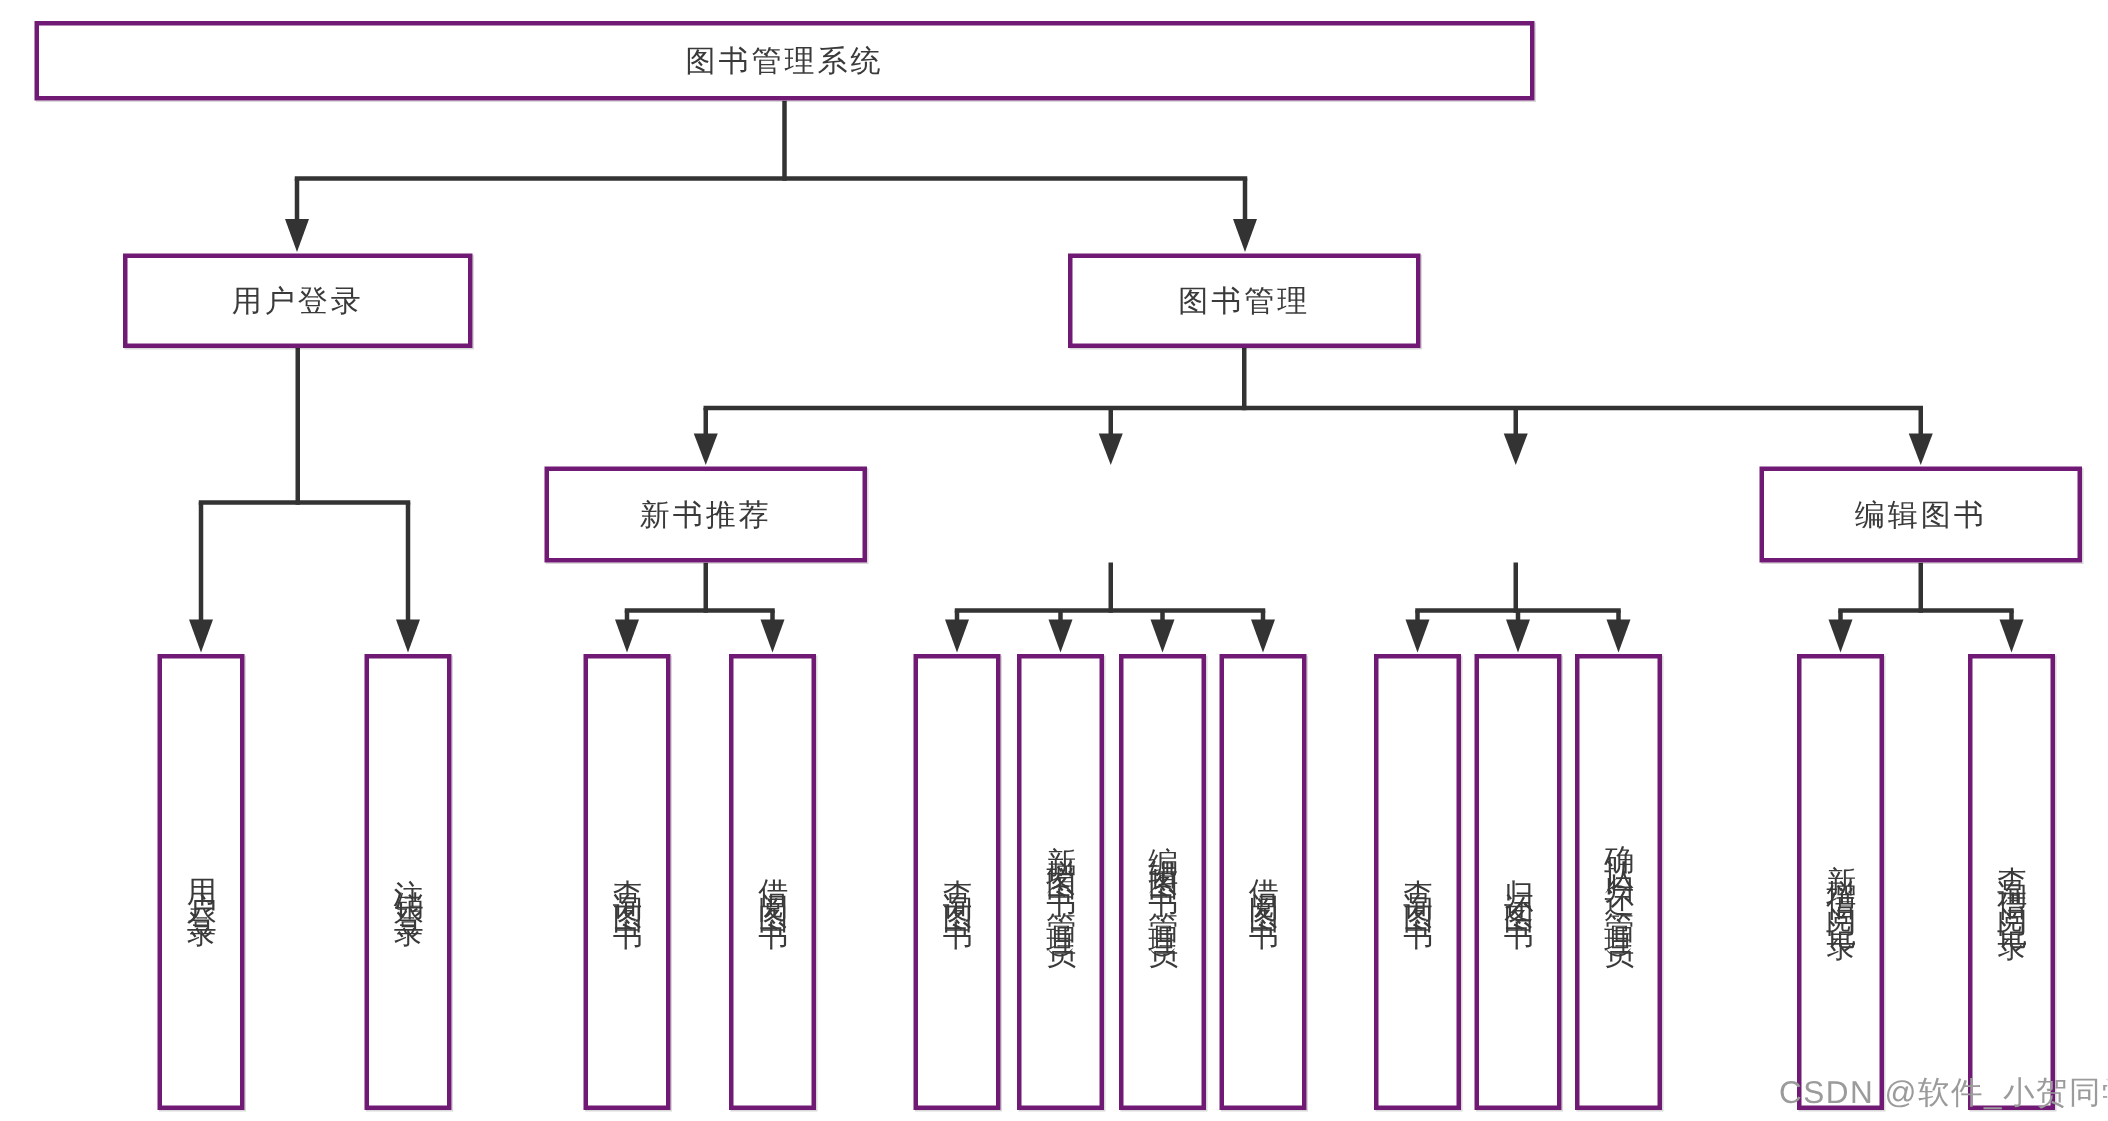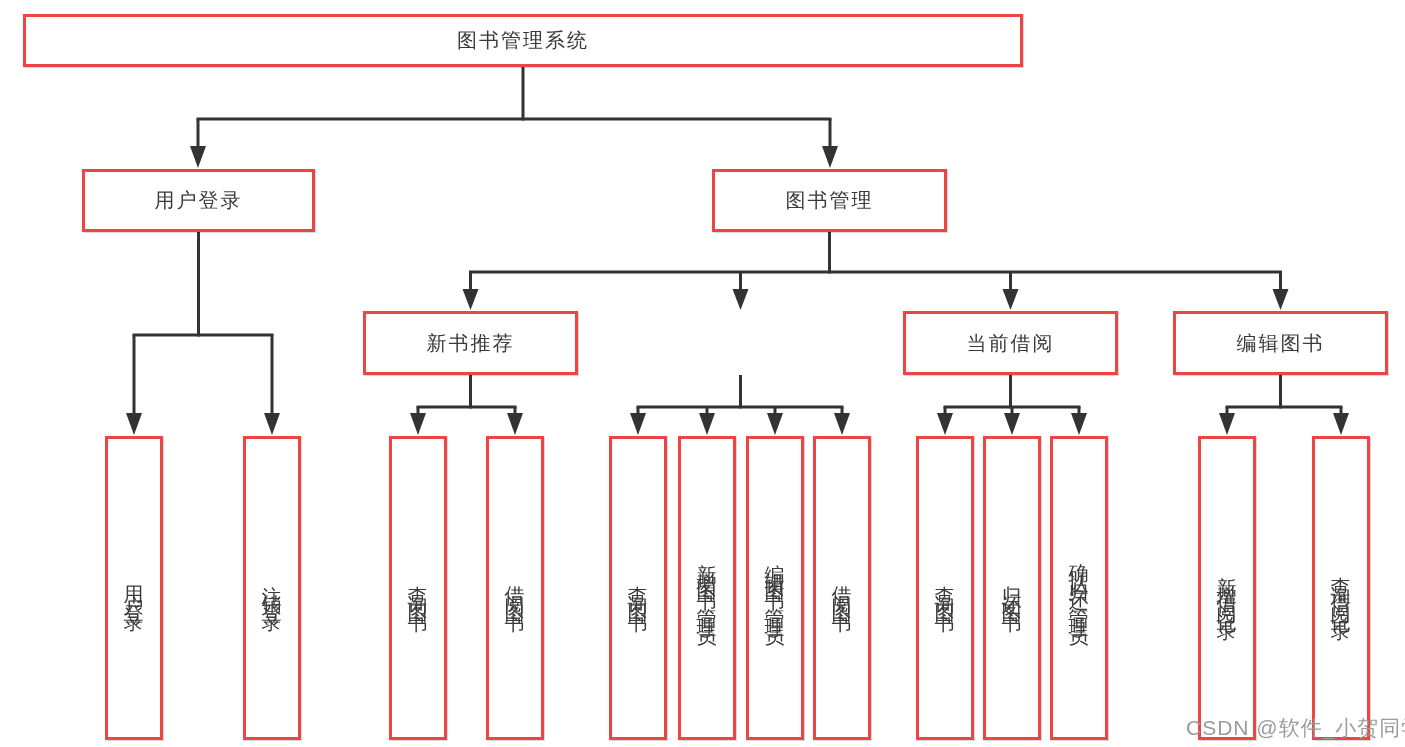--- a/index.html
+++ b/index.html
@@ -13,21 +13,21 @@
   }
   .connectors {
     position: absolute;
     left: 0; top: 0;
     width: 1405px; height: 747px;
     pointer-events: none;
   }
   .node {
     position: absolute;
     background: #ffffff;
-    border: 3px solid #ef4444;
+    border: 3px solid #701a75;
     box-sizing: border-box;
     display: flex;
     align-items: center;
     justify-content: center;
     color: #3a3a3a;
     box-shadow: 1px 1px 0 rgba(0,0,0,0.15);
   }
   .hbox { font-size: 20px; letter-spacing: 2px; white-space: nowrap; }
   .leaf { width: 58px; top: 436px; height: 304px; }
   .vtext {
@@ -146,23 +146,20 @@
   <div id="n-login" class="node hbox">
     <span>用户登录</span>
   </div>
   <div id="n-mgmt" class="node hbox">
     <span>图书管理</span>
   </div>
 
   <div id="n-rec" class="node hbox">
     <span>新书推荐</span>
   </div>
-  <div id="n-cur" class="node hbox">
-    <span>当前借阅</span>
-  </div>
   <div id="n-hist" class="node hbox">
     <span>编辑图书</span>
   </div>
 
   <div id="l-0a" class="node leaf">
     <span class="vtext">用户登录</span>
   </div>
   <div id="l-0b" class="node leaf">
     <span class="vtext">注销登录</span>
   </div>

